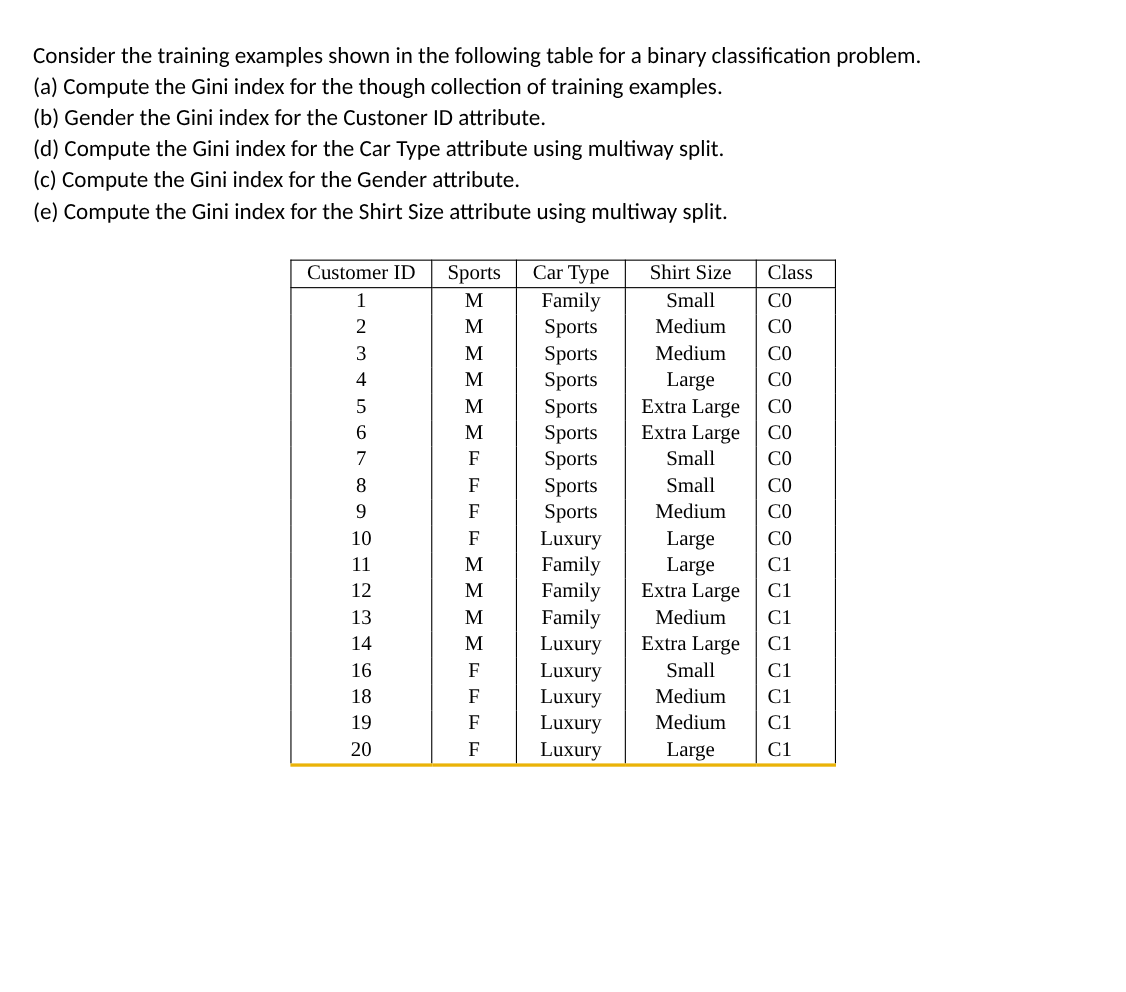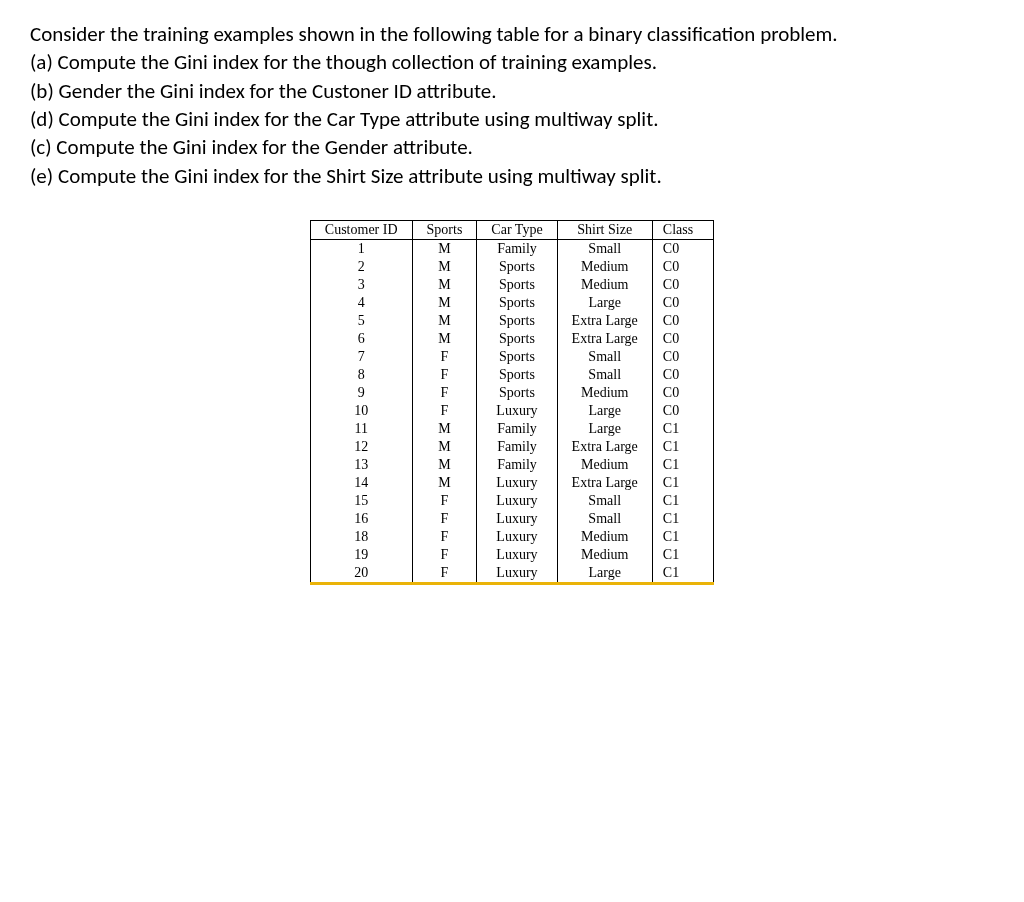--- a/index.html
+++ b/index.html
@@ -8,32 +8,33 @@
       color: #000;
       background: #fff;
       margin: 0;
       padding: 20px 30px;
       width: 1024px;
       box-sizing: border-box;
     }
     .question-text {
       line-height: 1.35;
       margin-bottom: 30px;
+      margin-top: 16px;
     }
     .question-text p {
       margin: 0;
     }
     .table-wrap {
       display: flex;
       justify-content: center;
     }
     table {
       border-collapse: collapse;
       font-family: 'Times New Roman', serif;
-      font-size: 14px;
+      font-size: 19px;
     }
     th, td {
       border-left: 1px solid #000;
       border-right: 1px solid #000;
       padding: 1px 14px;
       text-align: center;
       font-weight: normal;
     }
     thead th {
       border-top: 1px solid #000;
@@ -165,27 +166,20 @@
           <td class="class-cell">C1</td>
         </tr>
         <tr>
           <td>14</td>
           <td>M</td>
           <td>Luxury</td>
           <td>Extra Large</td>
           <td class="class-cell">C1</td>
         </tr>
         <tr>
-          <td>15</td>
-          <td>F</td>
-          <td>Luxury</td>
-          <td>Small</td>
-          <td class="class-cell">C1</td>
-        </tr>
-        <tr>
           <td>16</td>
           <td>F</td>
           <td>Luxury</td>
           <td>Small</td>
           <td class="class-cell">C1</td>
         </tr>
         <tr>
           <td>18</td>
           <td>F</td>
           <td>Luxury</td>

